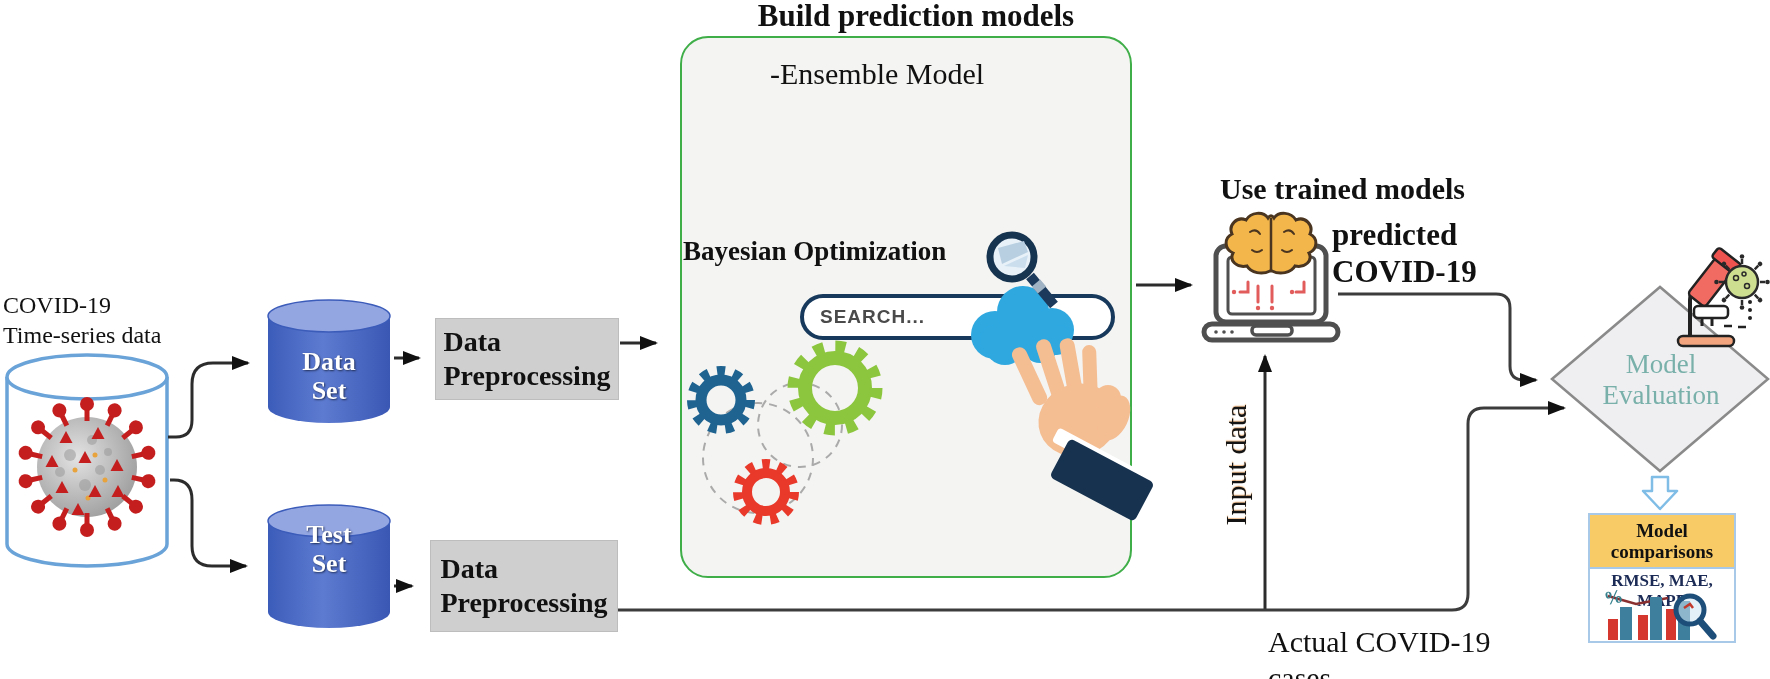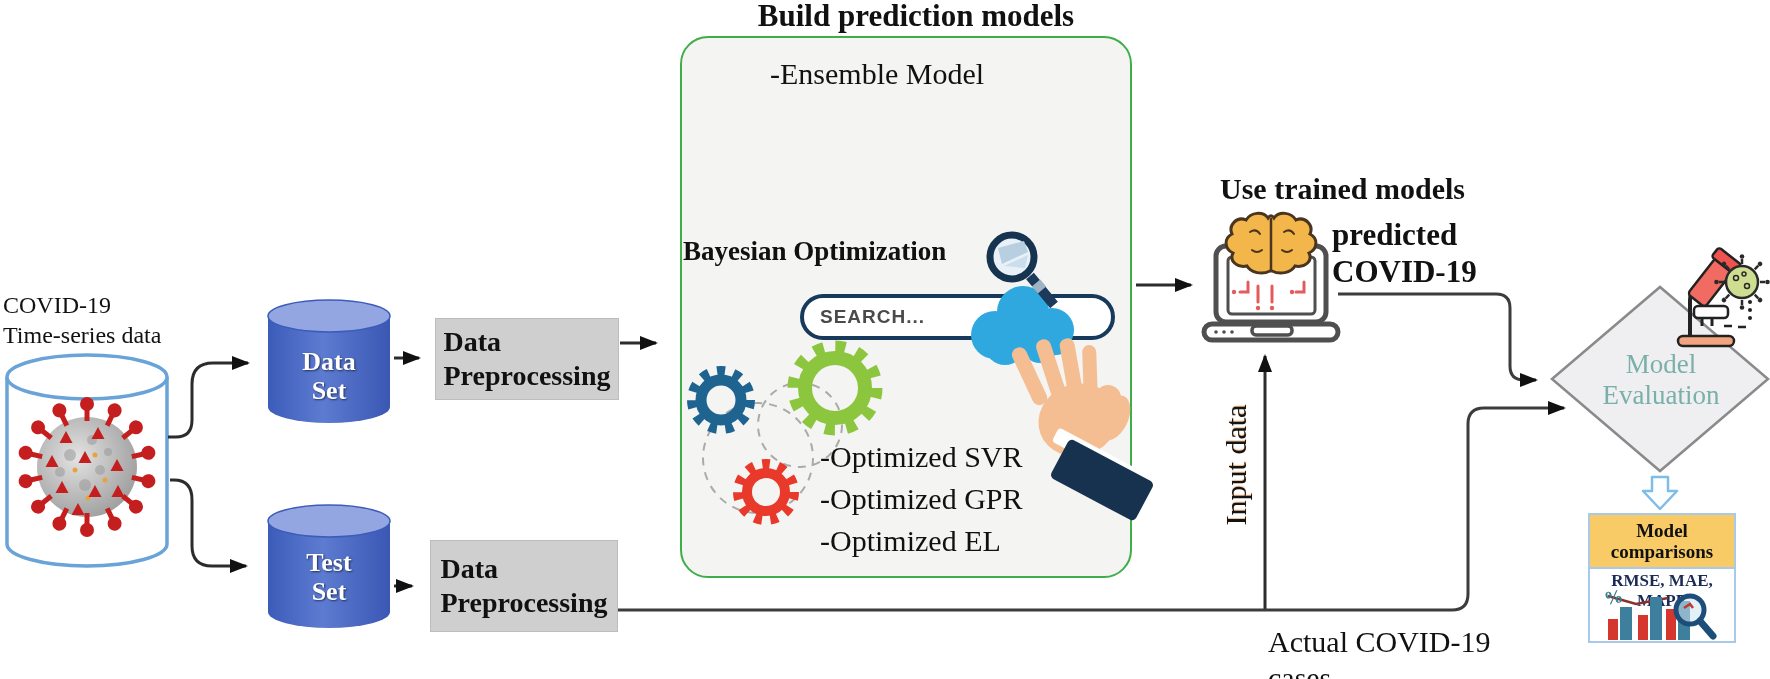--- a/index.html
+++ b/index.html
@@ -5,21 +5,21 @@
   html,body{margin:0;padding:0;background:#ffffff;}
   .canvas{position:relative;width:1770px;height:679px;background:#fff;overflow:hidden;
           font-family:"Liberation Serif","DejaVu Serif",serif;color:#111;}
   .layer{position:absolute;left:0;top:0;width:1770px;height:679px;pointer-events:none;}
   .abs{position:absolute;}
   .ml{white-space:pre-line;}
   .src-label{left:3px;top:290px;font-size:24px;line-height:30px;}
   .cyl-label{width:122px;text-align:center;font-weight:bold;font-size:26px;line-height:29px;
              color:#ffffff;text-shadow:1px 1px 2px #223057;}
   .train-label{left:268px;top:347px;}
-  .test-label{left:268px;top:548px;}
+  .test-label{left:268px;top:520px;}
   .prep{background:#cfcfcf;border:1px solid #bdbdbd;display:flex;align-items:center;justify-content:center;
         font-weight:bold;font-size:28px;line-height:34px;}
   .prep1{left:435px;top:318px;width:182px;height:80px;}
   .prep2{left:430px;top:540px;width:186px;height:90px;}
   .build-box{left:680px;top:36px;width:452px;height:542px;border:2px solid #3fae49;border-radius:28px;
              background:#f4f4f2;box-sizing:border-box;}
   .build-title{left:690px;top:-2px;width:452px;font-size:31px;font-weight:bold;text-align:center;}
   .model-list{left:770px;top:53px;font-size:30px;line-height:41px;}
   .bayes{left:683px;top:236px;font-size:27px;font-weight:bold;}
   .search-pill{left:800px;top:294px;width:315px;height:46px;border:4px solid #17395c;border-radius:27px;
@@ -288,25 +288,20 @@
   <div class="abs model-list">
     <div>-Ensemble Model</div>
   </div>
 
   <div class="abs bayes">Bayesian Optimization</div>
 
   <div class="abs search-pill">
     <span class="search-text">SEARCH...</span>
   </div>
 
-  <div class="abs opt-list">
-    <div>-Optimized SVR</div>
-    <div>-Optimized GPR</div>
-    <div>-Optimized EL</div>
-  </div>
 
   <div class="abs trained-title">Use trained models</div>
   <div class="abs predicted ml">predicted
 COVID-19</div>
   <div class="abs input-label">Input data</div>
   <div class="abs actual-label ml">Actual COVID-19
 cases</div>
 
   <div class="abs eval-label ml">Model
 Evaluation</div>

